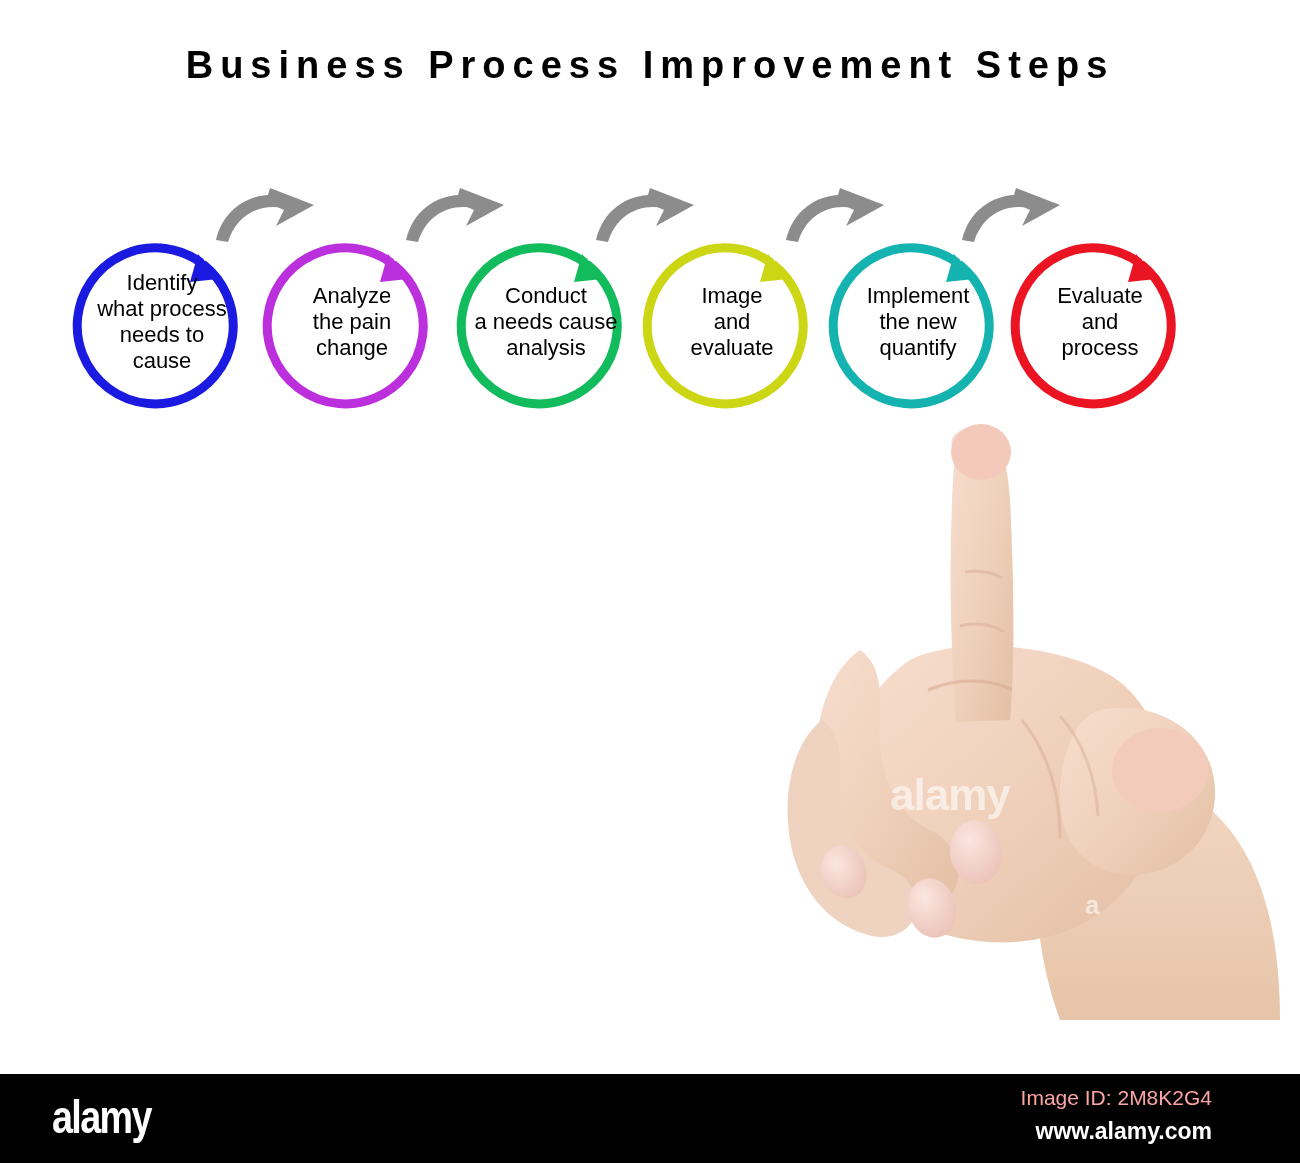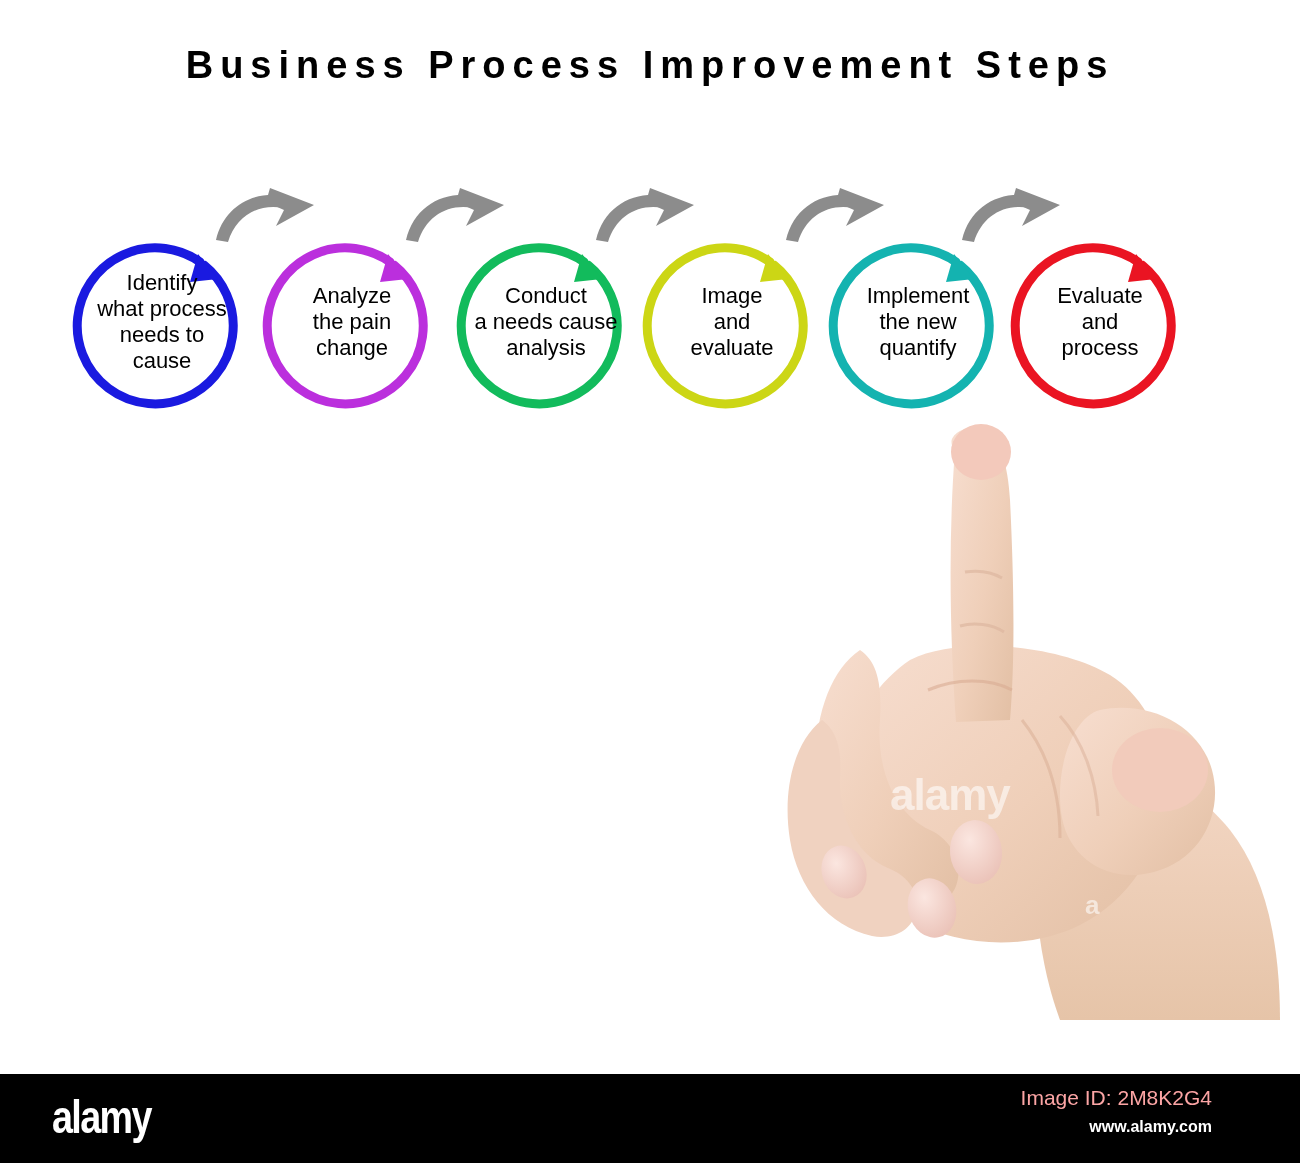--- a/index.html
+++ b/index.html
@@ -129,21 +129,21 @@
     font-family: "Liberation Sans", sans-serif;
     font-size: 21px;
     color: #fca5a5;
     white-space: nowrap;
   }
   #alamy-url {
     position: absolute;
     right: 88px;
     top: 44px;
     font-family: "Liberation Sans", sans-serif;
-    font-size: 16px;
+    font-size: 23px;
     font-weight: bold;
     color: #ffffff;
     white-space: nowrap;
   }
 </style>
 </head>
 <body>
 
 <div id="stage">
 

